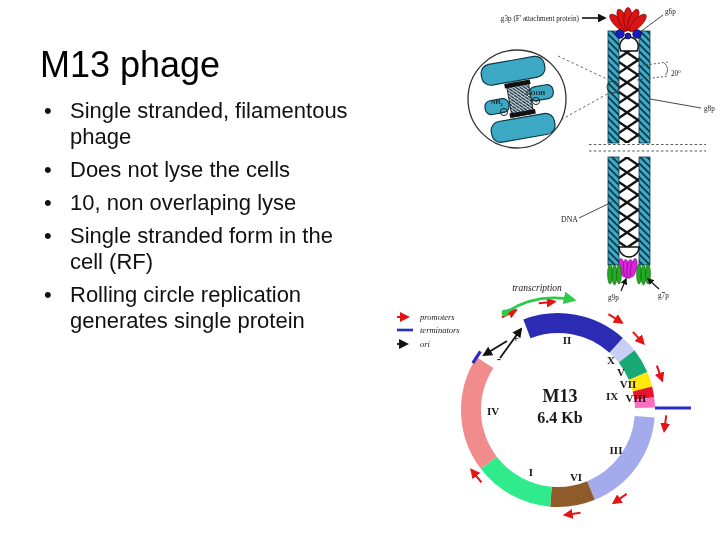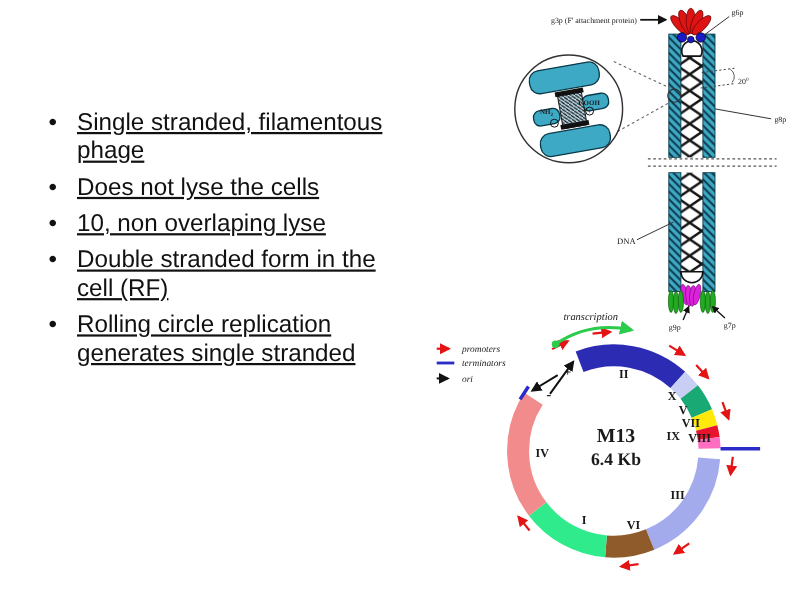--- a/index.html
+++ b/index.html
@@ -7,55 +7,56 @@
     position:relative; width:720px; height:540px; background:#ffffff;
     font-family:"Liberation Sans", sans-serif; overflow:hidden;
   }
   #title{
     position:absolute; left:40px; top:46px; font-size:36px; color:#000;
     letter-spacing:0px; line-height:1.05;
   }
   #bullets{ position:absolute; left:44px; top:98px; width:312px; }
   .bullet-row{ display:flex; margin-bottom:7px; }
   .bullet-dot{ flex:none; width:26px; font-size:22px; color:#111; line-height:26px; }
-  .bullet-text{ flex:1; font-size:22px; color:#111; line-height:26px; max-width:300px;text-decoration:underline; }
+  .bullet-text{ flex:1; font-size:22px; color:#111; line-height:26px; max-width:300px; }
   svg{ position:absolute; left:0; top:0; }
   text{ font-family:"Liberation Serif","DejaVu Serif",serif; fill:#1a1a1a; }
   .it{ font-style:italic; }
   .gene-label{ font-weight:bold; font-size:11px; }
   .center-title{ font-weight:bold; font-size:18px; }
   .center-sub{ font-weight:bold; font-size:16px; }
   .tiny{ font-size:7.2px; }
 </style>
 </head>
 <body>
 
 <div id="slide">
 
+  <div id="title">M13 phage</div>
 
   <div id="bullets">
     <div class="bullet-row">
       <div class="bullet-dot">•</div>
       <div class="bullet-text">Single stranded, filamentous phage</div>
     </div>
     <div class="bullet-row">
       <div class="bullet-dot">•</div>
       <div class="bullet-text">Does not lyse the cells</div>
     </div>
     <div class="bullet-row">
       <div class="bullet-dot">•</div>
       <div class="bullet-text">10, non overlaping lyse</div>
     </div>
     <div class="bullet-row">
       <div class="bullet-dot">•</div>
-      <div class="bullet-text">Double stranded form in the cell (RF)</div>
-    </div>
-    <div class="bullet-row">
-      <div class="bullet-dot">•</div>
-      <div class="bullet-text">Rolling circle replication generates single stranded</div>
+      <div class="bullet-text">Single stranded form in the cell (RF)</div>
+    </div>
+    <div class="bullet-row">
+      <div class="bullet-dot">•</div>
+      <div class="bullet-text">Rolling circle replication generates single protein</div>
     </div>
   </div>
 
   <svg width="720" height="540" viewBox="0 0 720 540">
     <defs>
       <pattern id="coil" width="7" height="7" patternUnits="userSpaceOnUse">
         <rect width="7" height="7" fill="#3EA9C5"></rect>
         <path d="M0,0 L7,7 M-3.5,3.5 L3.5,10.5 M3.5,-3.5 L10.5,3.5" stroke="#0A3A4A" stroke-width="1.8" fill="none"></path>
       </pattern>
       <pattern id="lattice" width="22" height="15" patternUnits="userSpaceOnUse">

